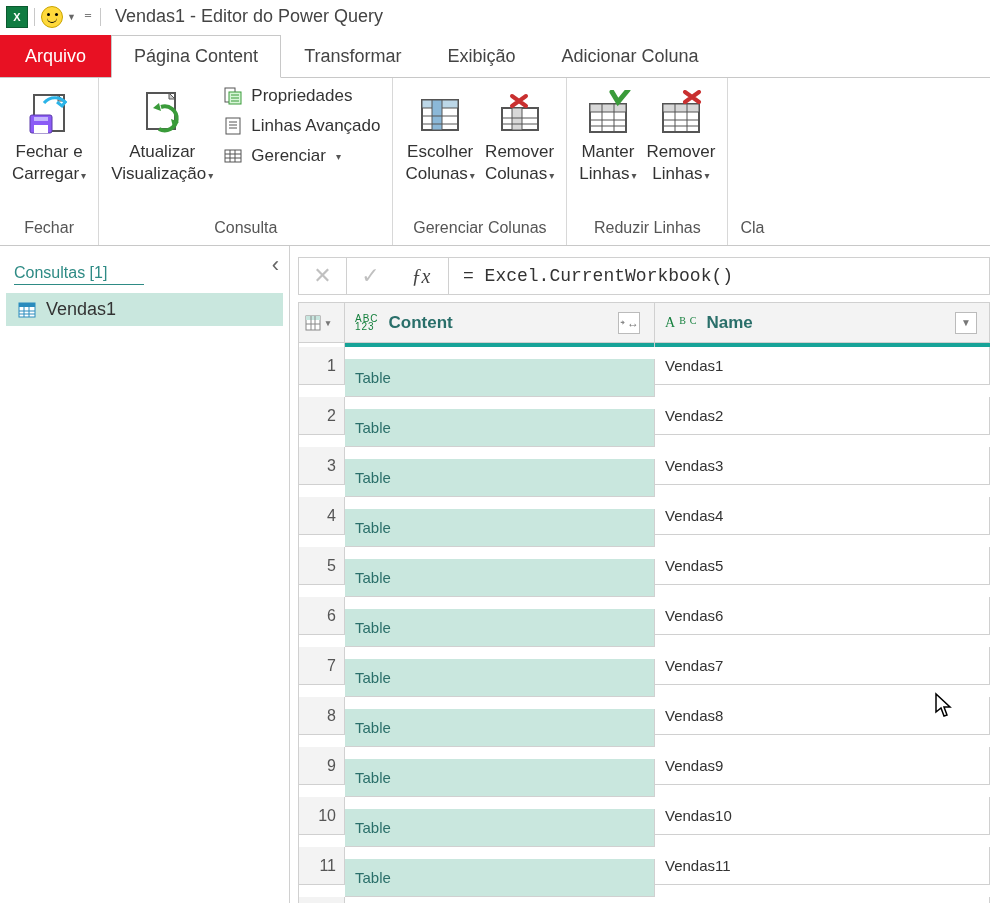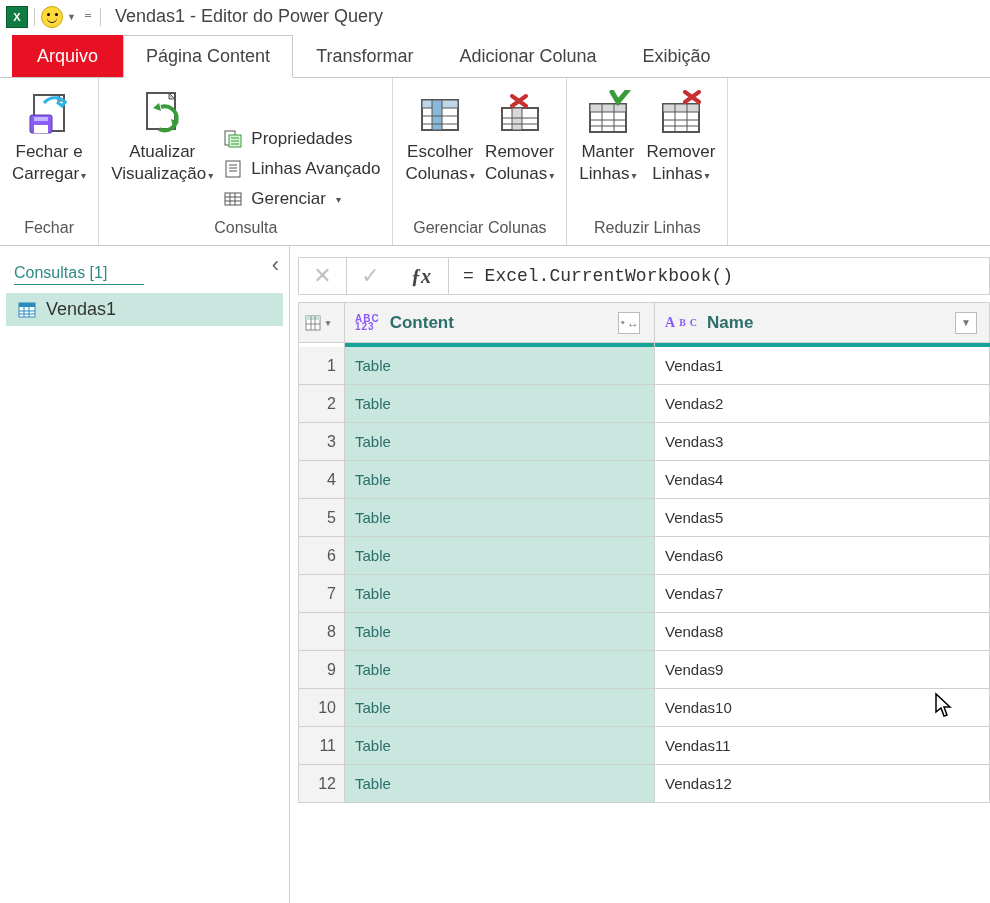--- a/index.html
+++ b/index.html
@@ -46,21 +46,21 @@
   .qat-custom{font-size:12px;color:#555;margin-top:-3px;}
   .title-text{margin-left:8px;font-size:18px;color:#444;}
 
   
   .tabs{
     display:flex;
     align-items:flex-end;
     height:44px;
     background:#fff;
     border-bottom:1px solid #c8c8c8;
-    padding-left:12px;
+    padding-left:0;
   }
   .tab{
     padding:10px 22px;
     font-size:18px;
     color:#444;
     cursor:pointer;
     border:1px solid transparent;
     border-bottom:none;
     position:relative;
   }
@@ -82,21 +82,21 @@
     padding:8px 12px 2px;border-right:1px solid #d8d8d8;height:100%;
   }
   .rg-body{display:flex;align-items:flex-start;gap:10px;flex:1;}
   .rg-label{text-align:center;font-size:16px;color:#555;padding:4px 0 6px;}
   .big-btn{
     display:flex;flex-direction:column;align-items:center;gap:2px;cursor:pointer;
     font-size:17px;color:#333;text-align:center;line-height:1.2;padding-top:2px;justify-content:space-between;
   }
   .big-ico{width:52px;height:52px;display:flex;align-items:center;justify-content:center;}
   .caret{font-size:10px;color:#555;margin-left:2px;}
-  .small-list{display:flex;flex-direction:column;gap:10px;margin-top:43px;}
+  .small-list{display:flex;flex-direction:column;gap:10px;}
   .small-btn{display:flex;align-items:center;gap:8px;font-size:17px;color:#333;cursor:pointer;}
   .small-ico{width:20px;height:20px;}
 
   
   svg{display:block;}
 
   
   .content{display:flex;height:calc(100% - 34px - 44px - 168px);}
   .side{
     width:290px;border-right:1px solid #d0d0d0;padding:10px 6px;position:relative;
@@ -112,37 +112,37 @@
   .formulabar{display:flex;align-items:center;gap:0;height:40px;margin-bottom:6px;}
   .fx-btn{
     width:48px;height:38px;border:1px solid #d0d0d0;display:flex;align-items:center;justify-content:center;
     font-size:22px;color:#aaa;background:#fff;cursor:pointer;
     border-right:none;
   }
   .fx-btn+.fx-btn{border-left:1px solid #d0d0d0;}
   .fx-btn.fx-disabled{color:#c0c0c0;}
   .fx-label{
     width:54px;height:38px;border:1px solid #d0d0d0;border-left:none;border-right:none;
-    display:flex;align-items:center;justify-content:center;font-family:"Cambria Math","Times New Roman",serif;font-style:italic;font-size:20px;color:#444;font-weight:bold;
+    display:flex;align-items:center;justify-content:center;font-family:"Cambria Math","Times New Roman",serif;font-style:italic;font-size:20px;color:#444;
   }
   .fx-input{
     flex:1;height:38px;border:1px solid #d0d0d0;padding:0 14px;font-family:Consolas,"Courier New",monospace;font-size:18px;color:#333;outline:none;
   }
 
   
   .grid{border:1px solid #d0d0d0;border-right:none;border-bottom:none;}
   .grow{display:flex;}
   .gcell{border-right:1px solid #d0d0d0;border-bottom:1px solid #d0d0d0;display:flex;align-items:center;height:38px;}
   .g-idx{width:46px;justify-content:flex-end;padding-right:8px;background:#f3f3f3;color:#555;font-size:16px;}
   .g-c1{width:310px;padding:0 10px;}
   .g-c2{flex:1;padding:0 10px;}
   .ghdr .gcell{background:#f3f3f3;font-weight:600;color:#2a6f6a;font-size:17px;position:relative;height:40px;}
   .ghdr .g-idx{justify-content:center;}
-  .col-accent .g-c1{background:#c9e7de;color:#2a6f6a;}
-  .col-ico{display:inline-flex;align-items:center;gap:4px;margin-right:10px;color:#8b5cf6;font-size:14px;font-weight:bold;}
+  .col-accent .g-c1{background:#c9e7de;color:#2a6f6a;margin-top:12px;}
+  .col-ico{display:inline-flex;gap:4px;margin-right:10px;color:#15803d;font-size:14px;font-weight:normal;}
   .expand-ico{
     width:22px;height:22px;border:1px solid #bbb;margin-left:auto;margin-right:4px;
     display:flex;align-items:center;justify-content:center;font-size:12px;color:#777;background:#fff;cursor:pointer;
   }
   .filter-ico{
     width:22px;height:22px;border:1px solid #bbb;margin-left:auto;margin-right:2px;
     display:flex;align-items:center;justify-content:center;font-size:10px;color:#777;background:#fff;cursor:pointer;
   }
   .cursor{
     position:absolute;top:390px;left:636px;width:20px;height:26px;pointer-events:none;z-index:20;
@@ -159,22 +159,22 @@
   <span class="dd-caret">▼</span>
   <span class="qat-custom">＝</span>
   <span class="qat-sep"></span>
   <span class="title-text">Vendas1 - Editor do Power Query</span>
 </div>
 
 <div class="tabs">
   <div class="tab arquivo">Arquivo</div>
   <div class="tab active">Página Content</div>
   <div class="tab">Transformar</div>
+  <div class="tab">Exibição</div>
   <div class="tab">Adicionar Coluna</div>
-  <div class="tab">Exibição</div>
 </div>
 
 <div class="ribbon">
 
   <div class="ribbon-group">
     <div class="rg-body">
       <div class="big-btn">
         <span class="big-ico">
           <svg width="50" height="50" viewBox="0 0 50 50">
             <rect x="10" y="6" width="30" height="36" fill="#fff" stroke="#555" stroke-width="2"></rect>
@@ -311,20 +311,24 @@
             <path d="M28 2 L42 12 M42 2 L28 12" stroke="#c93030" stroke-width="4" stroke-linecap="round"></path>
           </svg>
         </span>
         <span>Remover</span>
         <span><span>Linhas</span><span class="caret">▾</span></span>
       </div>
     </div>
     <div class="rg-label">Reduzir Linhas</div>
   </div>
 
+  <div class="ribbon-group" style="border-right:none;">
+    <div class="rg-body"></div>
+    <div class="rg-label">Cla</div>
+  </div>
 </div>
 
 <div class="content">
 
   <div class="side">
     <div class="collapse">‹</div>
     <div class="side-title">Consultas [1]</div>
     <div class="query-item">
       <span class="tbl-ico">
         <svg width="18" height="18" viewBox="0 0 18 18">

